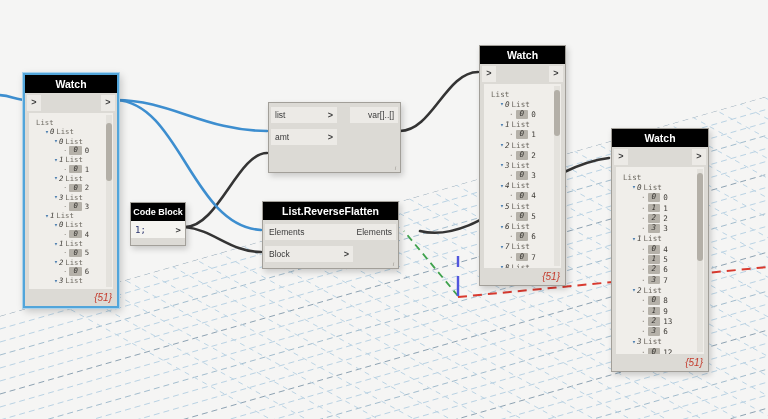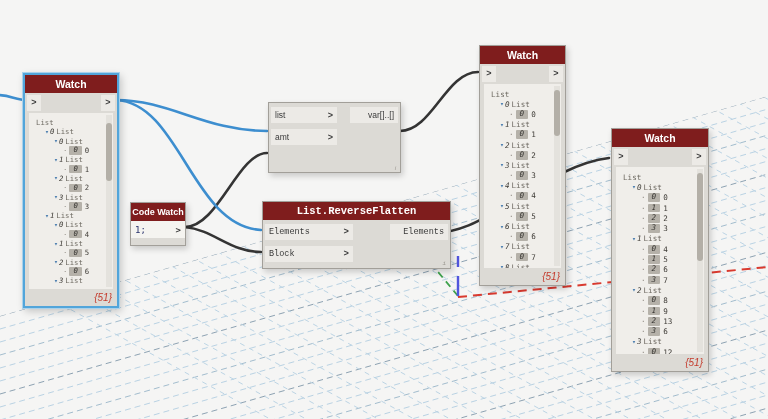--- a/index.html
+++ b/index.html
@@ -4,21 +4,21 @@
 <style>
   html,body{margin:0;padding:0;}
   .canvas{position:relative;width:768px;height:419px;background:#f5f5f4;overflow:hidden;
           font-family:"Liberation Sans",sans-serif;}
   .bg-svg{position:absolute;left:0;top:0;}
 
   
   .node{position:absolute;background:#dcdad5;border:1px solid #a29f99;
         box-shadow:2px 3px 6px rgba(0,0,0,.18);display:flex;flex-direction:column;box-sizing:border-box;}
   .node.selected{border:2px solid #52a5da;box-shadow:0 0 0 1px #a9d2ec,2px 3px 8px rgba(0,0,0,.22);}
-  .node-header{flex:0 0 18px;background:#7f1d1d;color:#fff;font-weight:bold;font-size:10.5px;
+  .node-header{flex:0 0 18px;background:#000000;color:#fff;font-weight:bold;font-size:10.5px;
                text-align:center;line-height:18px;white-space:nowrap;overflow:hidden;}
   
   .watch-ports{flex:0 0 20px;position:relative;}
   .port-box{position:absolute;top:2px;width:14px;height:16px;background:#eceae6;color:#3c3c3c;
             font-size:9px;font-weight:bold;text-align:center;line-height:15px;}
   .port-box.pl{left:2px}.port-box.pr{right:2px}
   
   .tree{position:relative;flex:1;background:#f0eeea;margin:0 4px;overflow:hidden;
         font-family:"DejaVu Sans Mono",monospace;padding:5px 2px 0 5px;box-sizing:border-box;}
   .scroll{position:absolute;right:1px;top:2px;bottom:2px;width:6px;background:#e4e2dd;}
@@ -262,21 +262,21 @@
           <span class="lvl"></span>
           <span class="lvl"></span>
           <span class="lvl"></span>
           <span class="lvl"></span>
         </div>
       <span class="count">{51}</span>
     </div>
   </div>
 
   <div class="node" style="left:130px;top:202px;width:56px;height:44px;">
-    <div class="node-header" style="font-size:9px;">Code Watch</div>
+    <div class="node-header" style="font-size:9px;">Code Block</div>
     <div class="code-row">
       <span>1;</span>
       <span class="chev">&gt;</span>
     </div>
     <div class="code-fill"></div>
   </div>
 
   <div class="node" style="left:268px;top:102px;width:133px;height:71px;">
     <div class="fn-body">
       <div style="position:absolute;left:2px;top:4px;width:66px;display:flex;flex-direction:column;gap:6px;">
@@ -289,21 +289,21 @@
           <span class="chev">&gt;</span>
         </div>
         </div>
       <div class="pout" style="right:2px;top:4px;width:48px;">
         <span>var[]..[]</span>
       </div>
       <span class="info">i</span>
     </div>
   </div>
 
-  <div class="node" style="left:262px;top:201px;width:189px;height:68px;font-family:Liberation Mono, monospace;">
+  <div class="node" style="left:262px;top:201px;width:137px;height:68px;">
     <div class="node-header">List.ReverseFlatten</div>
     <div class="fn-body">
       <div style="position:absolute;left:2px;top:4px;width:88px;display:flex;flex-direction:column;gap:6px;">
           <div class="pin" style="position:relative;width:100%;">
           <span>Elements</span>
           <span class="chev">&gt;</span>
         </div>
           <div class="pin" style="position:relative;width:100%;">
           <span>Block</span>
           <span class="chev">&gt;</span>

